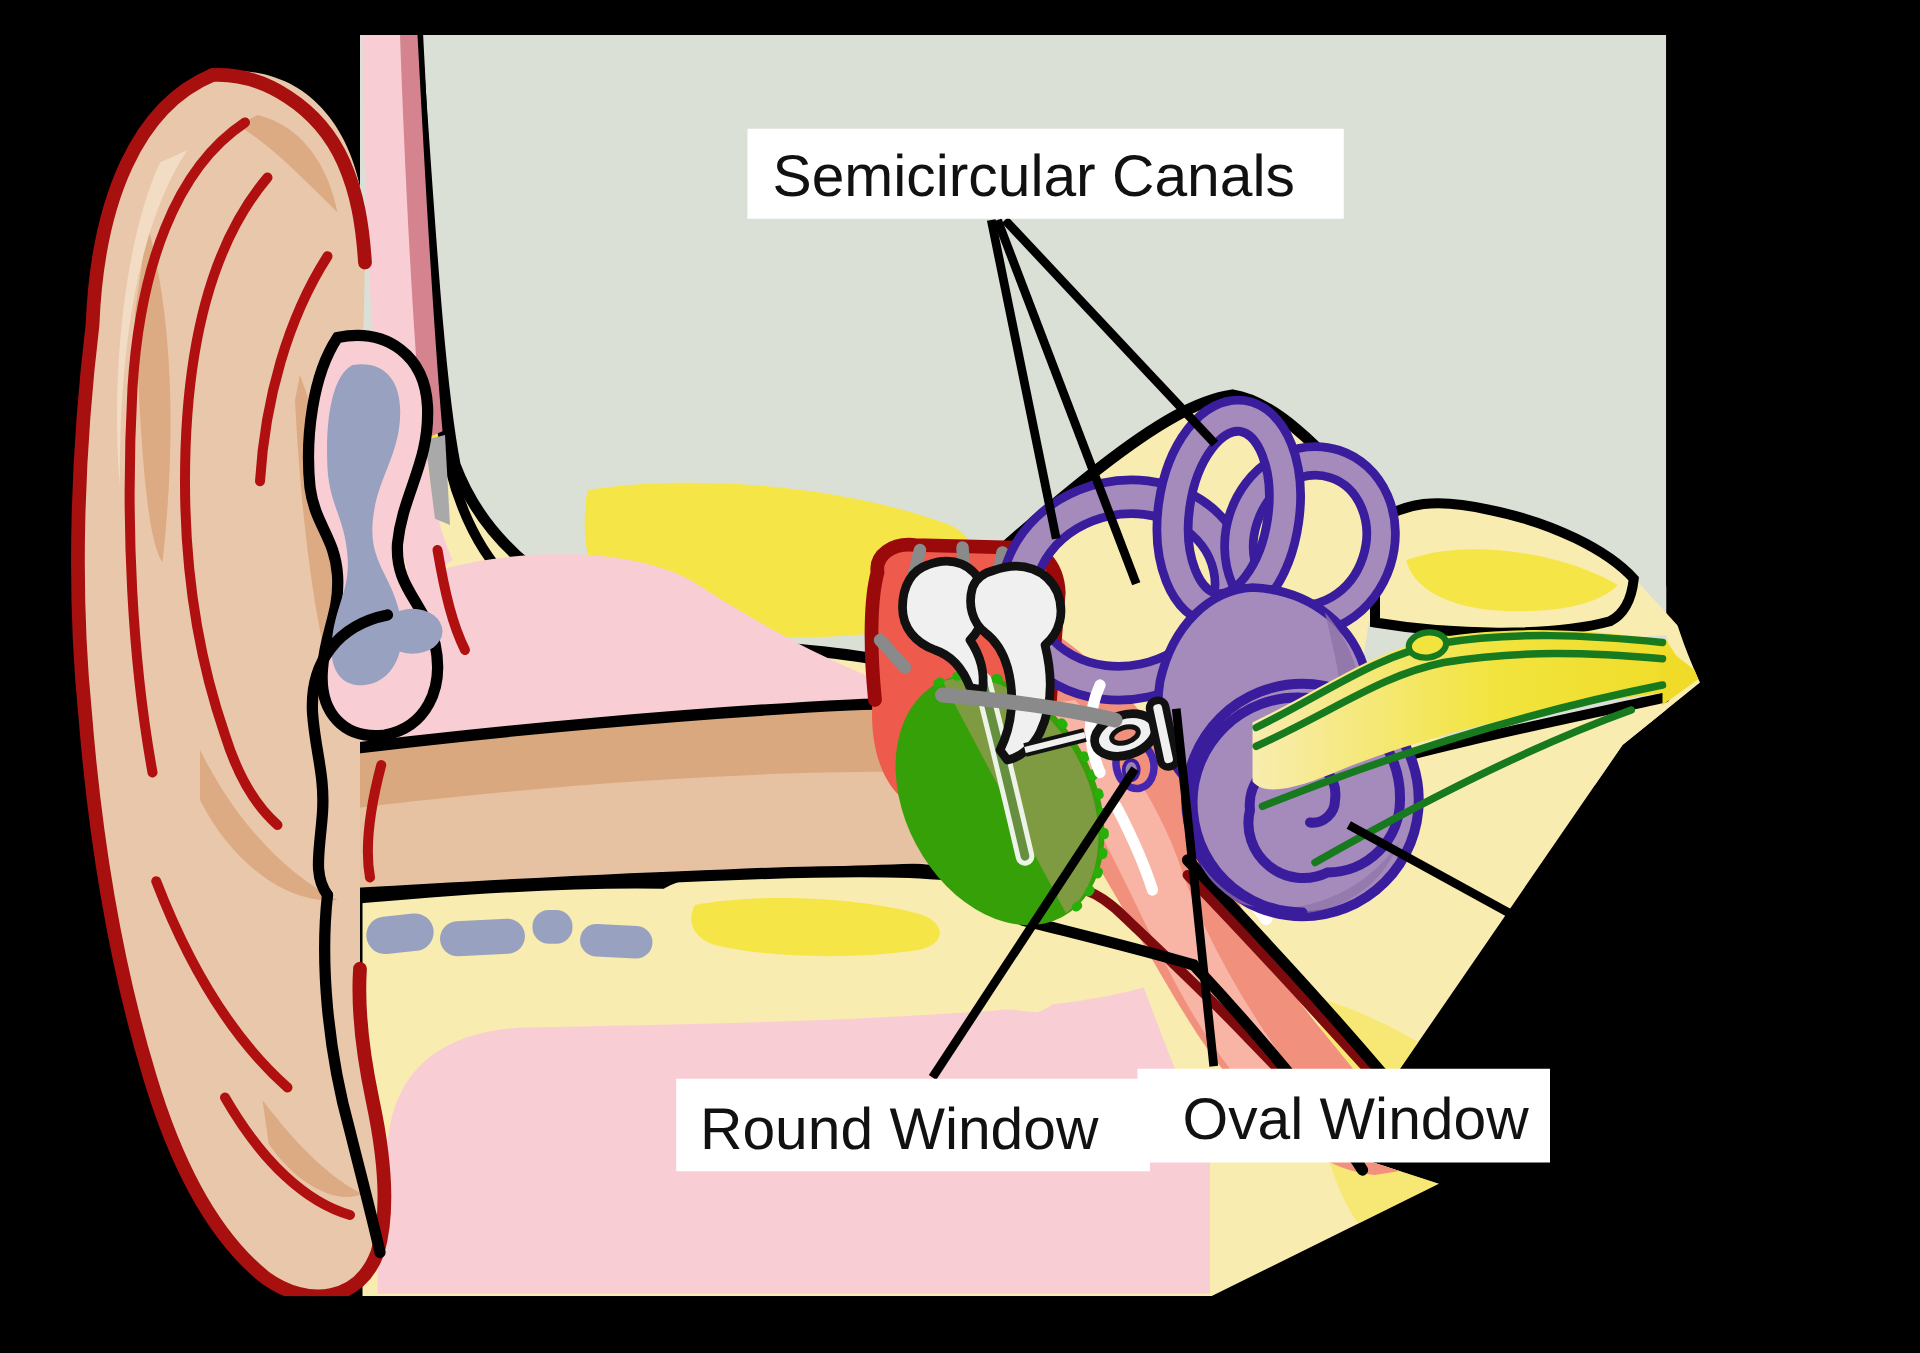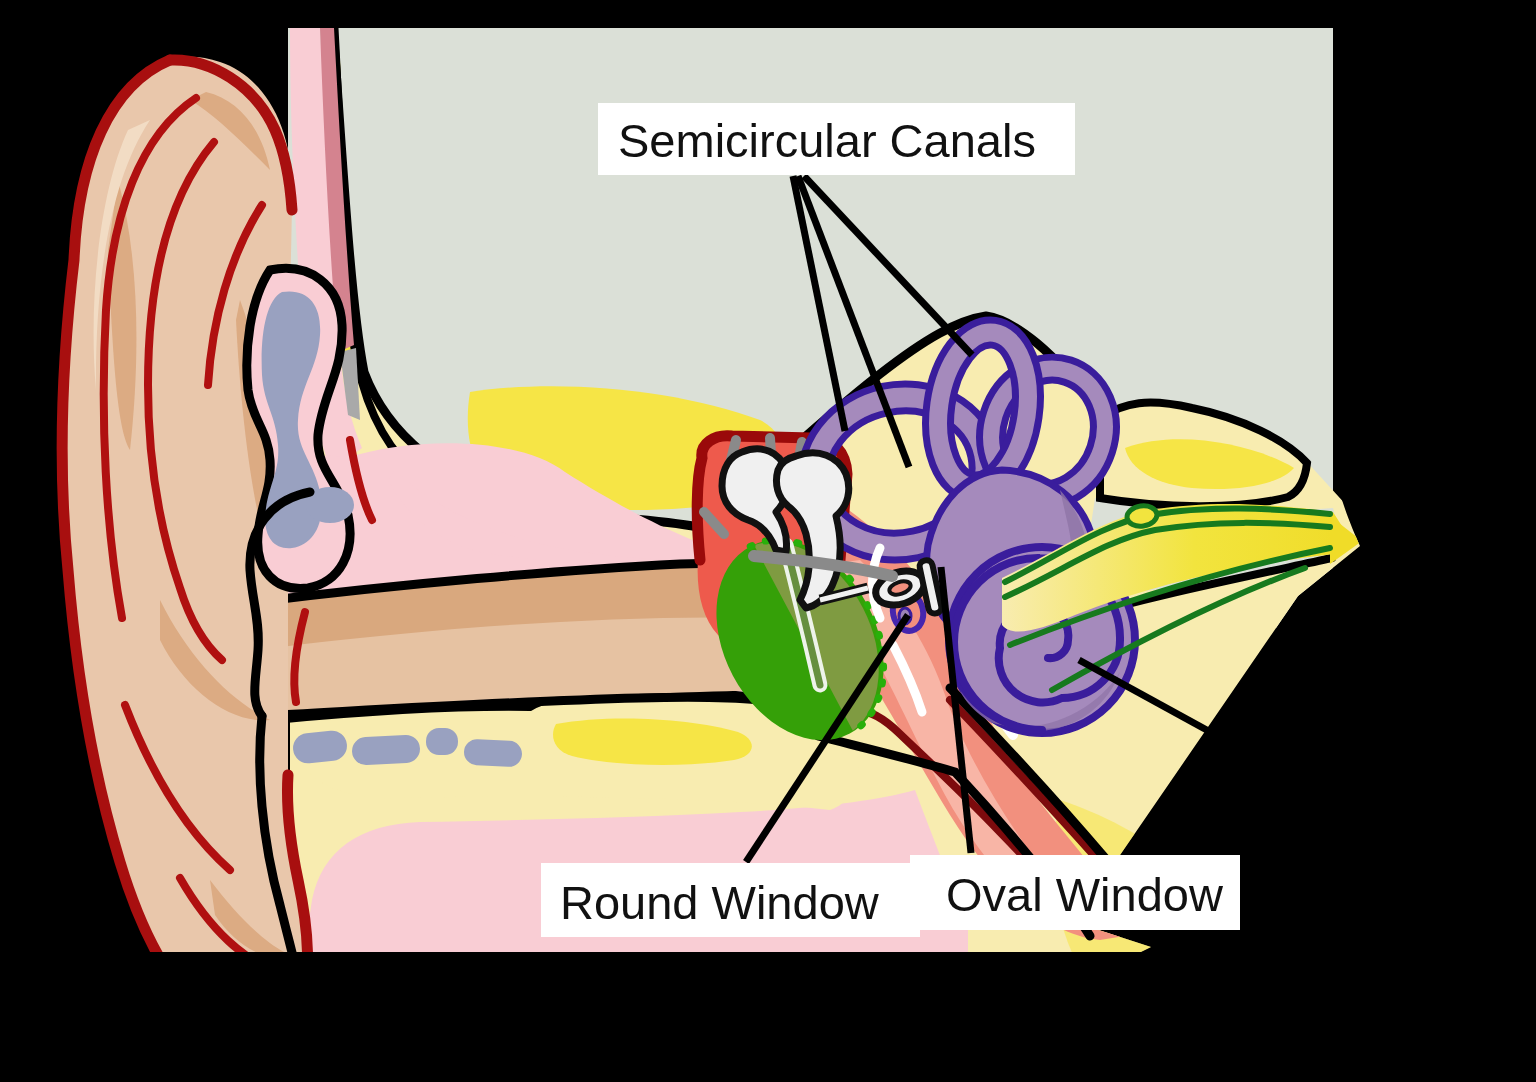--- a/index.html
+++ b/index.html
@@ -1,16 +1,16 @@
 <!DOCTYPE html>
 <html><head>
 <meta charset="utf-8">
 <style>
   html,body{margin:0;padding:0;background:#000;}
-  .stage{width:1536px;height:952px;position:relative;background:#000;overflow:hidden;}
+  .stage{width:1536px;height:1082px;position:relative;background:#000;overflow:hidden;}
   svg{display:block;}
   text.lbl{font-family:"Liberation Sans","DejaVu Sans",sans-serif;font-size:47px;}
 </style>
 </head>
 <body>
 
 <div class="stage">
 <svg width="1536" height="1082" viewBox="0 0 1536 1082" xmlns="http://www.w3.org/2000/svg">
   <defs>
     <clipPath id="cut">

